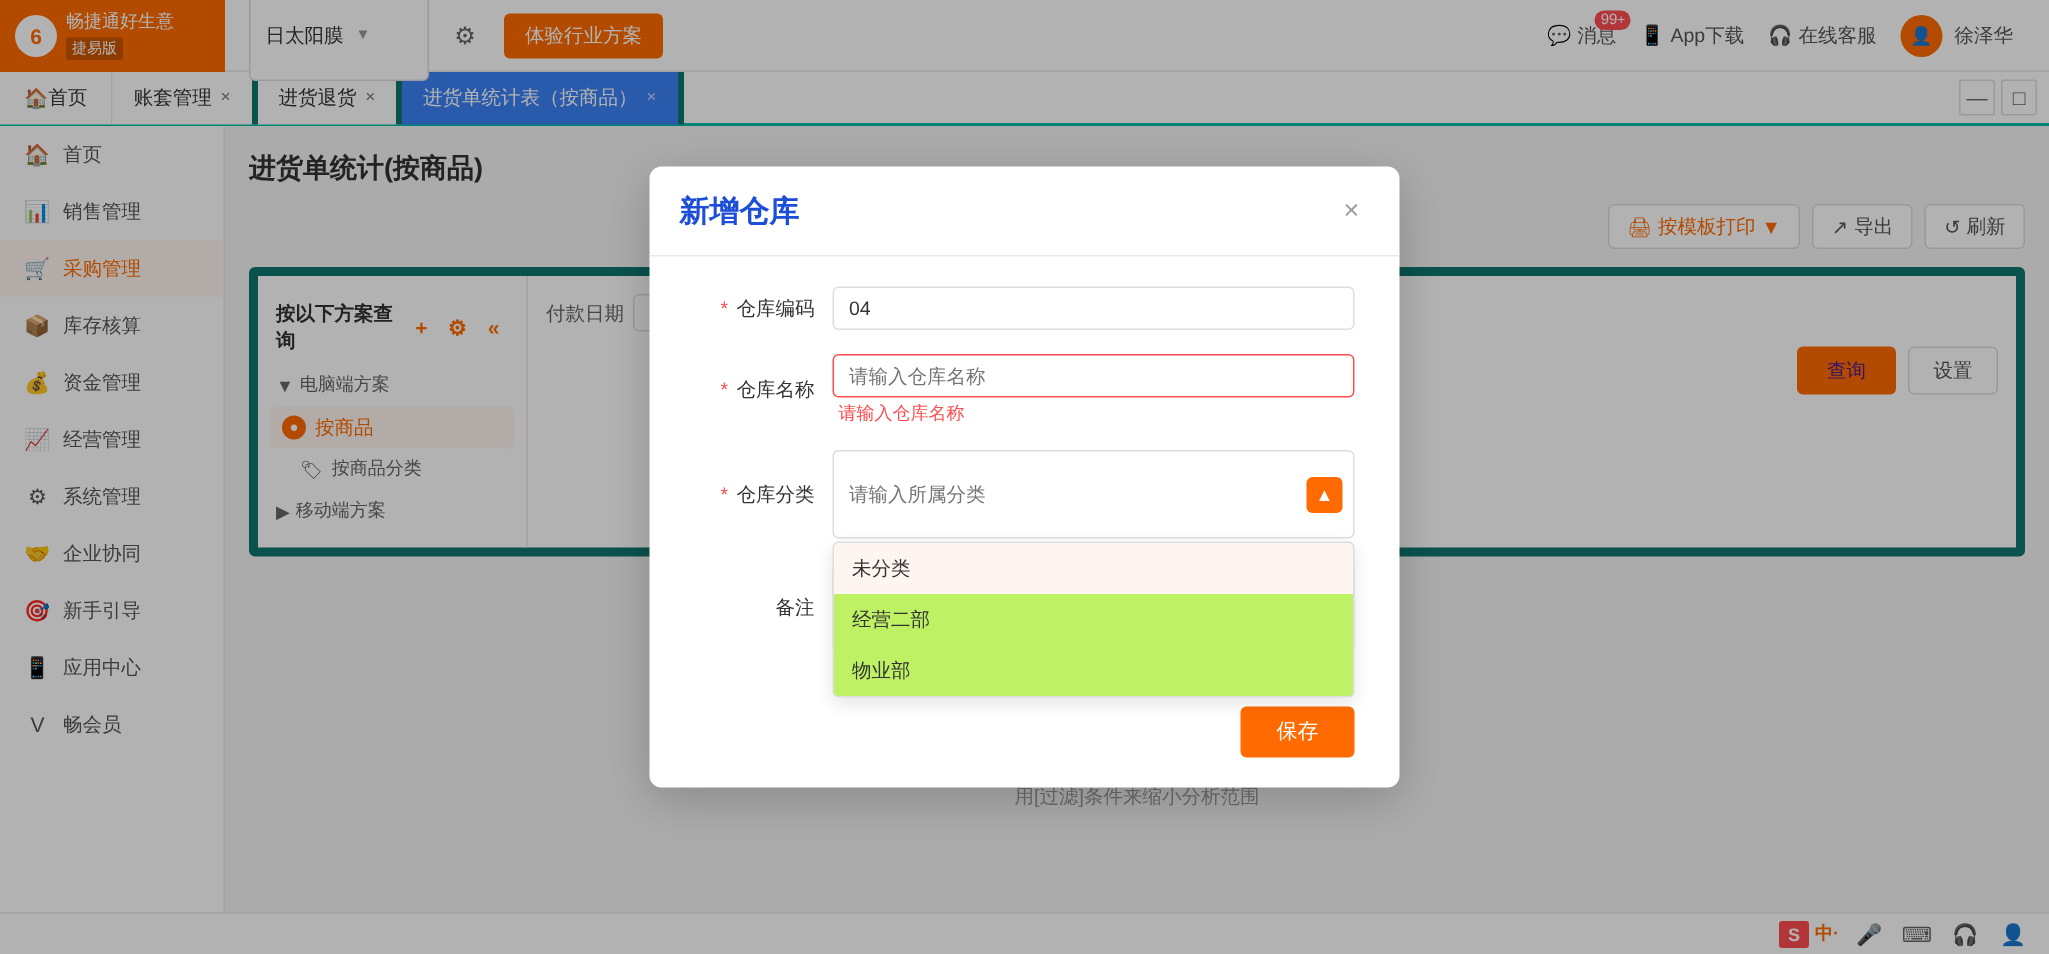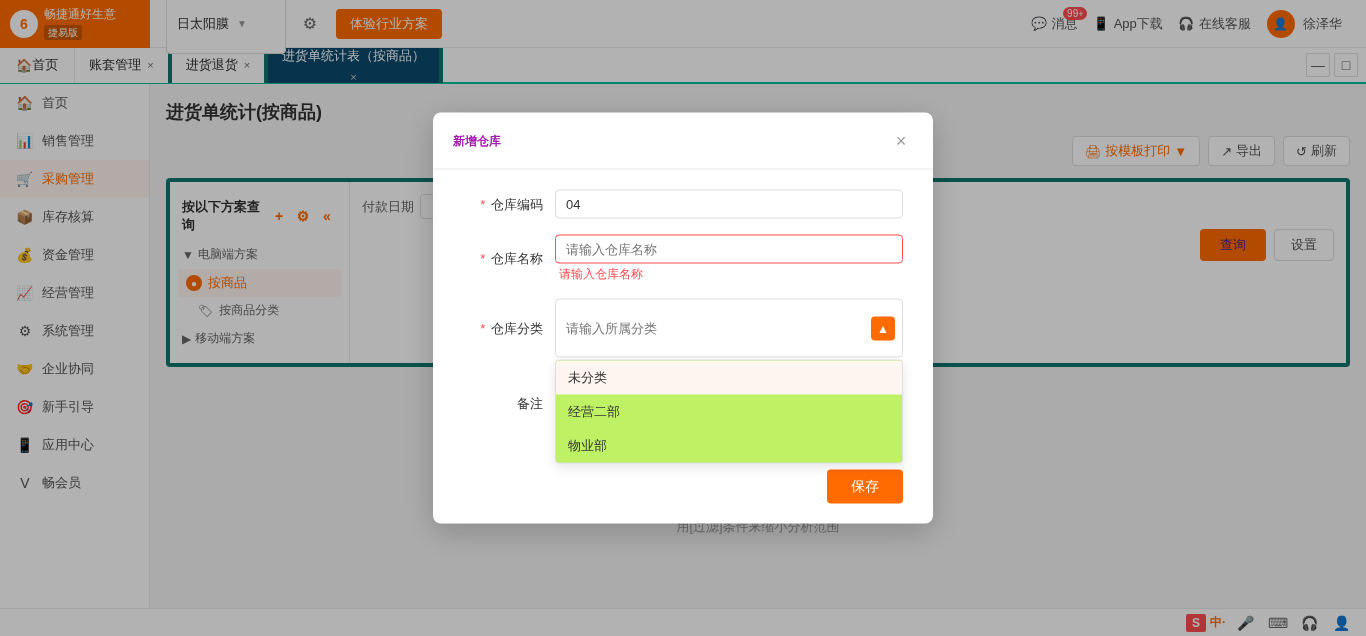--- a/index.html
+++ b/index.html
@@ -72,21 +72,21 @@
     .tab-home {
       display: flex; align-items: center; padding: 0 16px; height: 36px;
       background: #fff; cursor: pointer; color: #333; font-size: 13px;
       border-right: 1px solid #e8e8e8;
     }
     .tab-item {
       display: flex; align-items: center; padding: 0 14px; height: 36px;
       background: #fff; cursor: pointer; color: #333; font-size: 13px;
       border-right: 4px solid #0f766e; gap: 6px;
     }
-    .tab-item.active { background: #0c4a6e; color: #fff; flex-direction: column; }
+    .tab-item.active { background: #3b82f6; color: #fff; }
     .tab-close { font-size: 11px; cursor: pointer; opacity: 0.7; }
     .tab-spacer { flex: 1; }
     .tab-actions { display: flex; align-items: center; padding: 0 8px; gap: 4px; }
     .tab-action-btn {
       width: 24px; height: 24px; display: flex; align-items: center; justify-content: center;
       cursor: pointer; color: #666; font-size: 14px; border: 1px solid #ddd; border-radius: 2px;
     }
 
     
     .main-layout { display: flex; height: calc(636px - 48px - 36px); }
@@ -126,21 +126,21 @@
       cursor: pointer; color: #555; font-size: 13px; background: #fff;
     }
     .btn-refresh {
       display: flex; align-items: center; gap: 4px;
       border: 1px solid #ddd; border-radius: 4px; padding: 5px 12px;
       cursor: pointer; color: #555; font-size: 13px; background: #fff;
     }
 
     
     .filter-panel {
-      display: flex; background: #fff; border: 4px solid #0f766e;
+      display: flex; background: #fff; border: 6px solid #0f766e;
       border-radius: 4px; margin-bottom: 12px; overflow: hidden;
     }
     .filter-sidebar {
       width: 180px; border-right: 1px solid #e8e8e8; padding: 10px 0; flex-shrink: 0;
     }
     .filter-sidebar-title {
       display: flex; align-items: center; justify-content: space-between;
       padding: 6px 12px; font-size: 13px; color: #333; font-weight: bold;
     }
     .filter-sidebar-actions { display: flex; gap: 4px; }
@@ -205,21 +205,21 @@
     .modal {
       position: fixed; top: 50%; left: 50%; transform: translate(-50%, -50%);
       background: #fff; border-radius: 8px; width: 500px;
       box-shadow: 0 8px 32px rgba(0,0,0,0.2); z-index: 200;
       padding-bottom: 20px;
     }
     .modal-header {
       display: flex; align-items: center; justify-content: space-between;
       padding: 16px 20px; border-bottom: 1px solid #e8e8e8;
     }
-    .modal-title { font-size: 12px; font-weight: bold; color: #a21caf; }
+    .modal-title { font-size: 20px; font-weight: bold; color: #1d4ed8; }
     .modal-close {
       width: 24px; height: 24px; display: flex; align-items: center; justify-content: center;
       cursor: pointer; color: #999; font-size: 18px; border-radius: 50%;
     }
     .modal-body { padding: 20px 30px; }
     .form-row {
       display: flex; align-items: center; margin-bottom: 16px;
     }
     .form-label {
       width: 80px; text-align: right; margin-right: 12px; font-size: 13px; color: #333;

